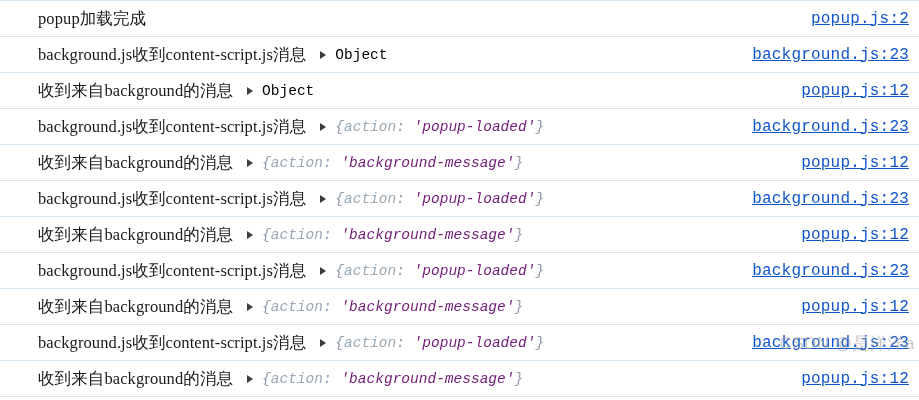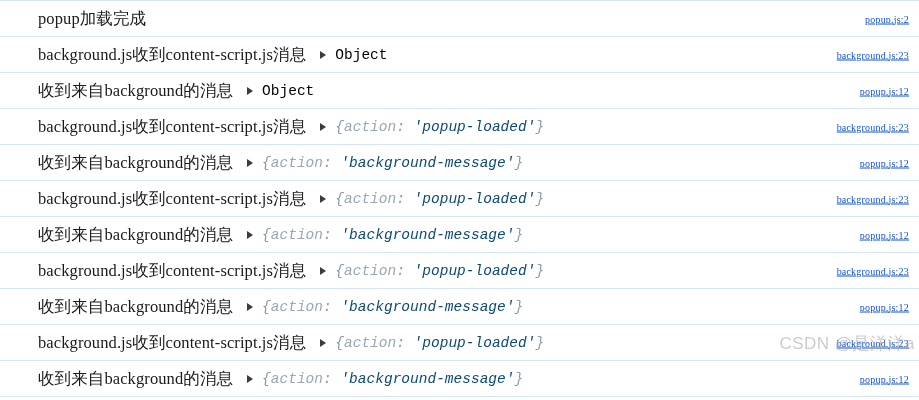--- a/index.html
+++ b/index.html
@@ -76,30 +76,30 @@
   }
   .obj-literal .brace,
   .obj-literal .colon {
     color: #8d99a6;
   }
   .obj-literal .key {
     color: #9aa7b4;
     text-align: right;
   }
   .obj-literal .str {
-    color: #0c4a6e;
+    color: #701a75;
   }
 
   .source-link {
     position: absolute;
     right: 10px;
     top: 50%;
     transform: translateY(-50%);
-    font-family: Liberation Serif, serif;
-    font-size: 10px;
+    font-family: Liberation Mono, monospace;
+    font-size: 16px;
     color: #1155cc;
     text-decoration: underline;
     cursor: pointer;
     letter-spacing: 0.2px;
   }
 
   .watermark {
     position: absolute;
     right: 4px;
     bottom: 1px;

